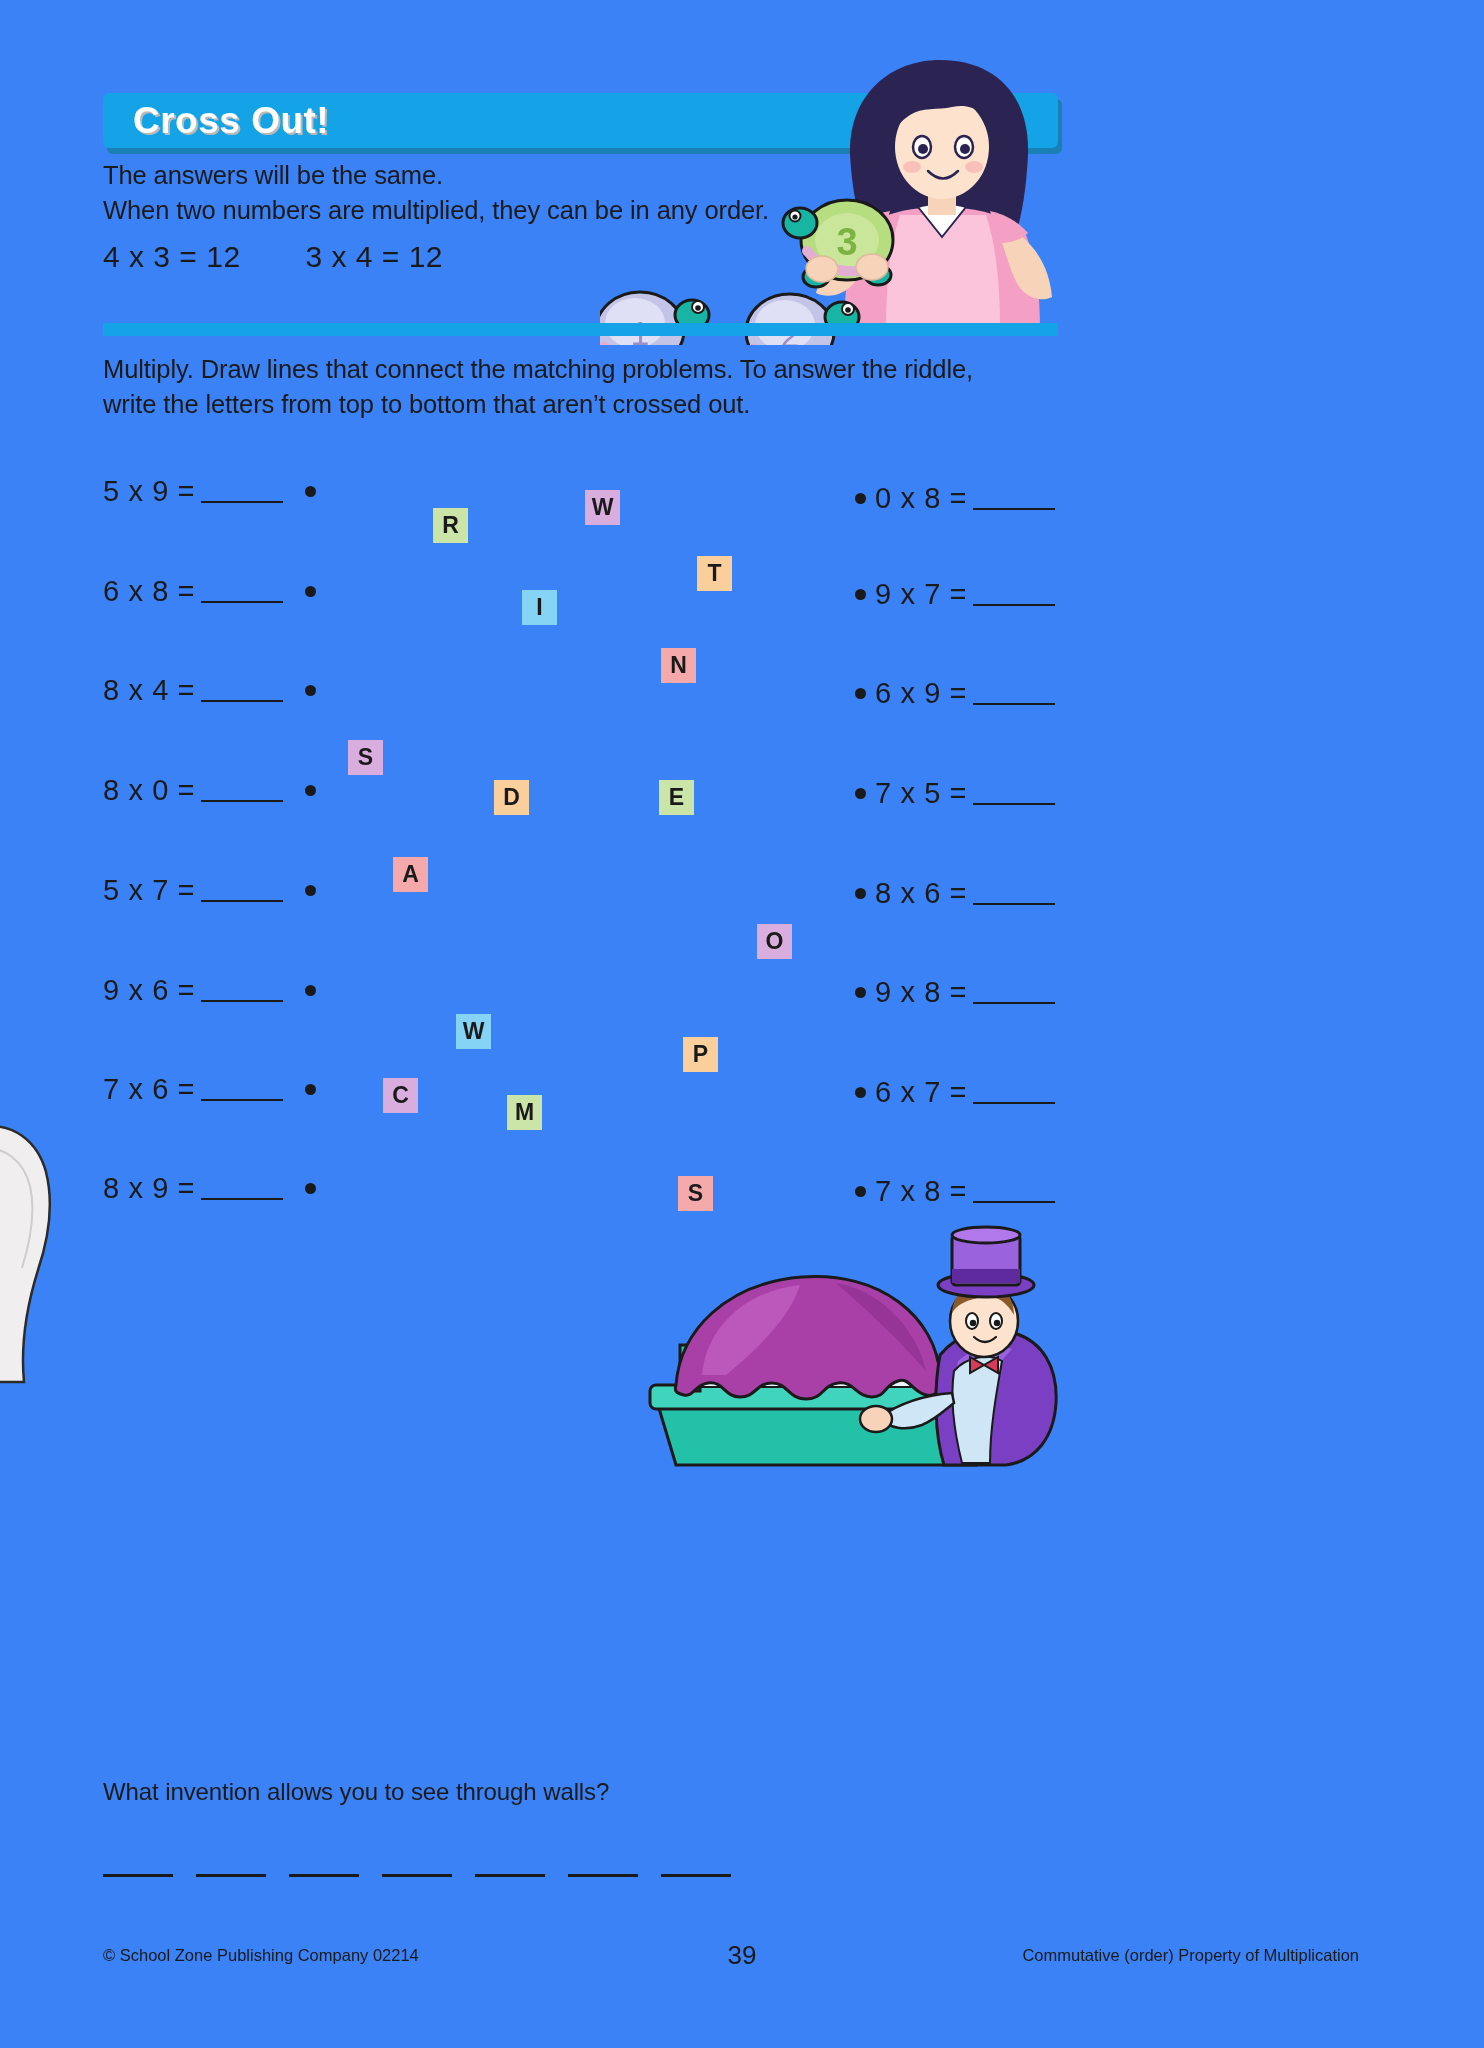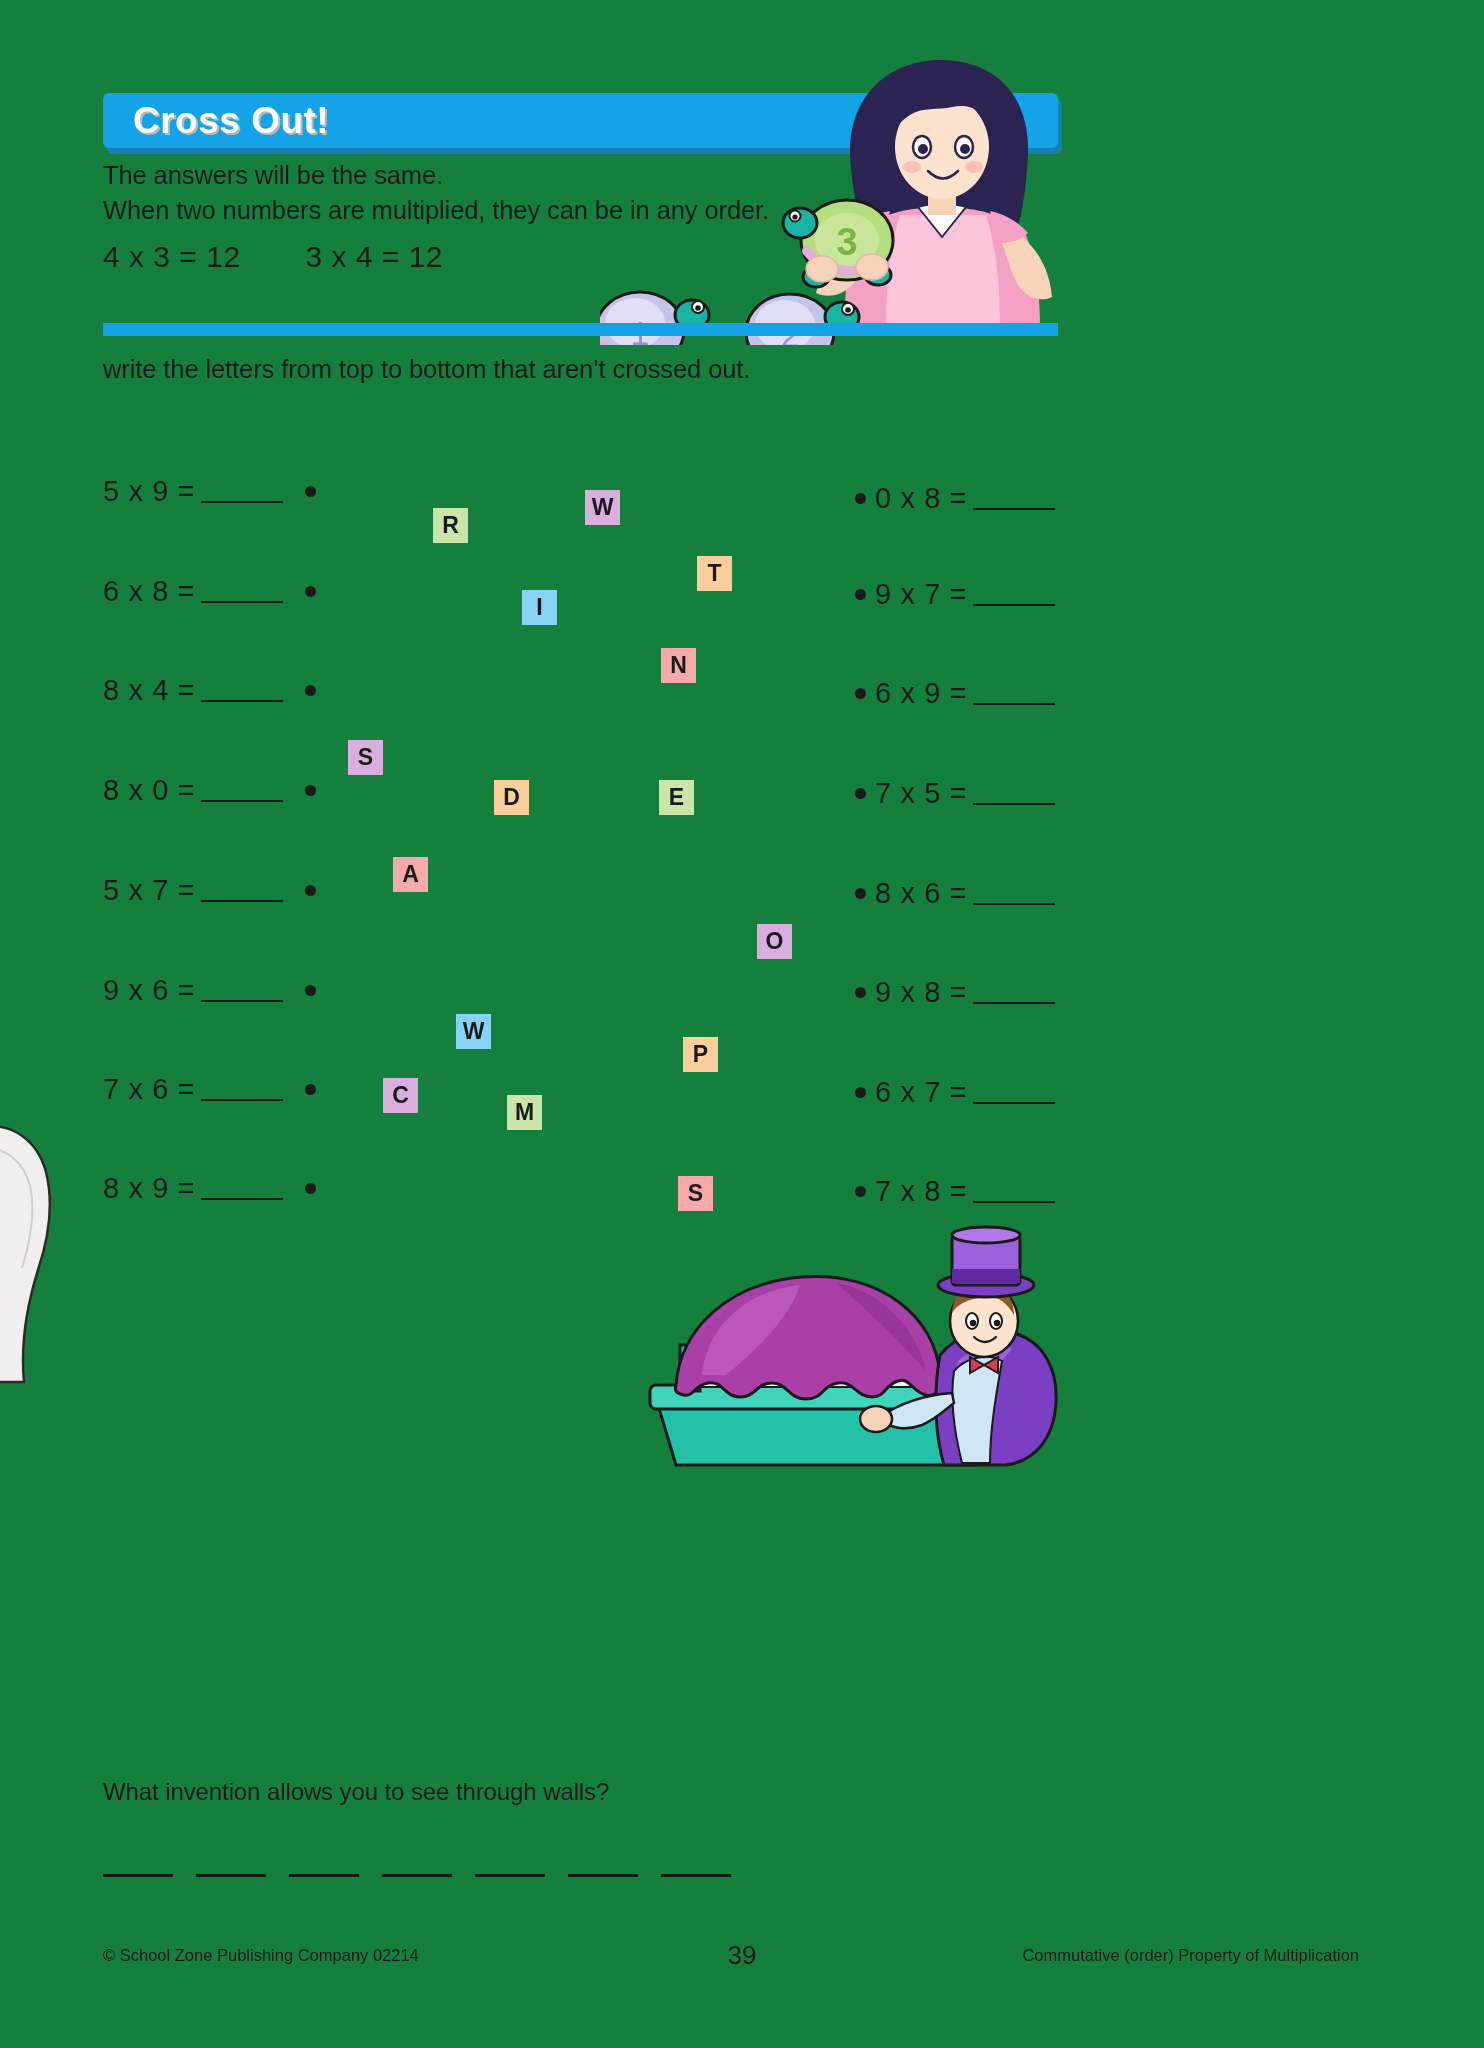--- a/index.html
+++ b/index.html
@@ -7,21 +7,21 @@
     padding: 0;
     background: #ffffff;
   }
   body {
     font-family: "Liberation Sans", sans-serif;
   }
   #page {
     position: relative;
     width: 1484px;
     height: 2048px;
-    background: #15803d;
+    background: #3b82f6;
     overflow: hidden;
   }
 
   
   .banner-wrap {
     position: absolute;
     left: 103px;
     top: 93px;
     width: 955px;
     height: 55px;
@@ -272,20 +272,21 @@
       <circle cx="678" cy="123" r="2.8" fill="#1a1a1a"></circle>
       <ellipse cx="590" cy="180" rx="13" ry="10" fill="#19b5a4" stroke="#1a1a1a" stroke-width="3"></ellipse>
       <ellipse cx="652" cy="180" rx="13" ry="10" fill="#19b5a4" stroke="#1a1a1a" stroke-width="3"></ellipse>
       <path d="M584 162 C600 178 640 182 664 166" stroke="#e2aed6" stroke-width="11" fill="none" stroke-linecap="round"></path>
     </g>
   </svg>
 
   <div class="divider"></div>
 
   <div class="directions">
+    <div>Multiply. Draw lines that connect the matching problems. To answer the riddle,</div>
     <div>write the letters from top to bottom that aren’t crossed out.</div>
   </div>
 
   <svg class="illus" style="left:-10px; top:1110px;" width="70" height="290" viewBox="0 0 70 290">
     <path d="M-10 18 C22 10 48 32 56 62 C64 94 58 130 48 160 C38 192 30 230 34 272 L-10 272 Z" fill="#f0eeee" stroke="#2b2b2b" stroke-width="2.5"></path>
     <path d="M-10 40 C14 34 34 52 40 76 C46 102 40 132 32 158" fill="none" stroke="#cfcccc" stroke-width="2"></path>
   </svg>
 
   <div id="left-col">
       <div class="prob prob-left" style="top: 475px;"><span>5 x 9 =</span><span class="blank-line"></span><span class="dot dot-left"></span></div>

